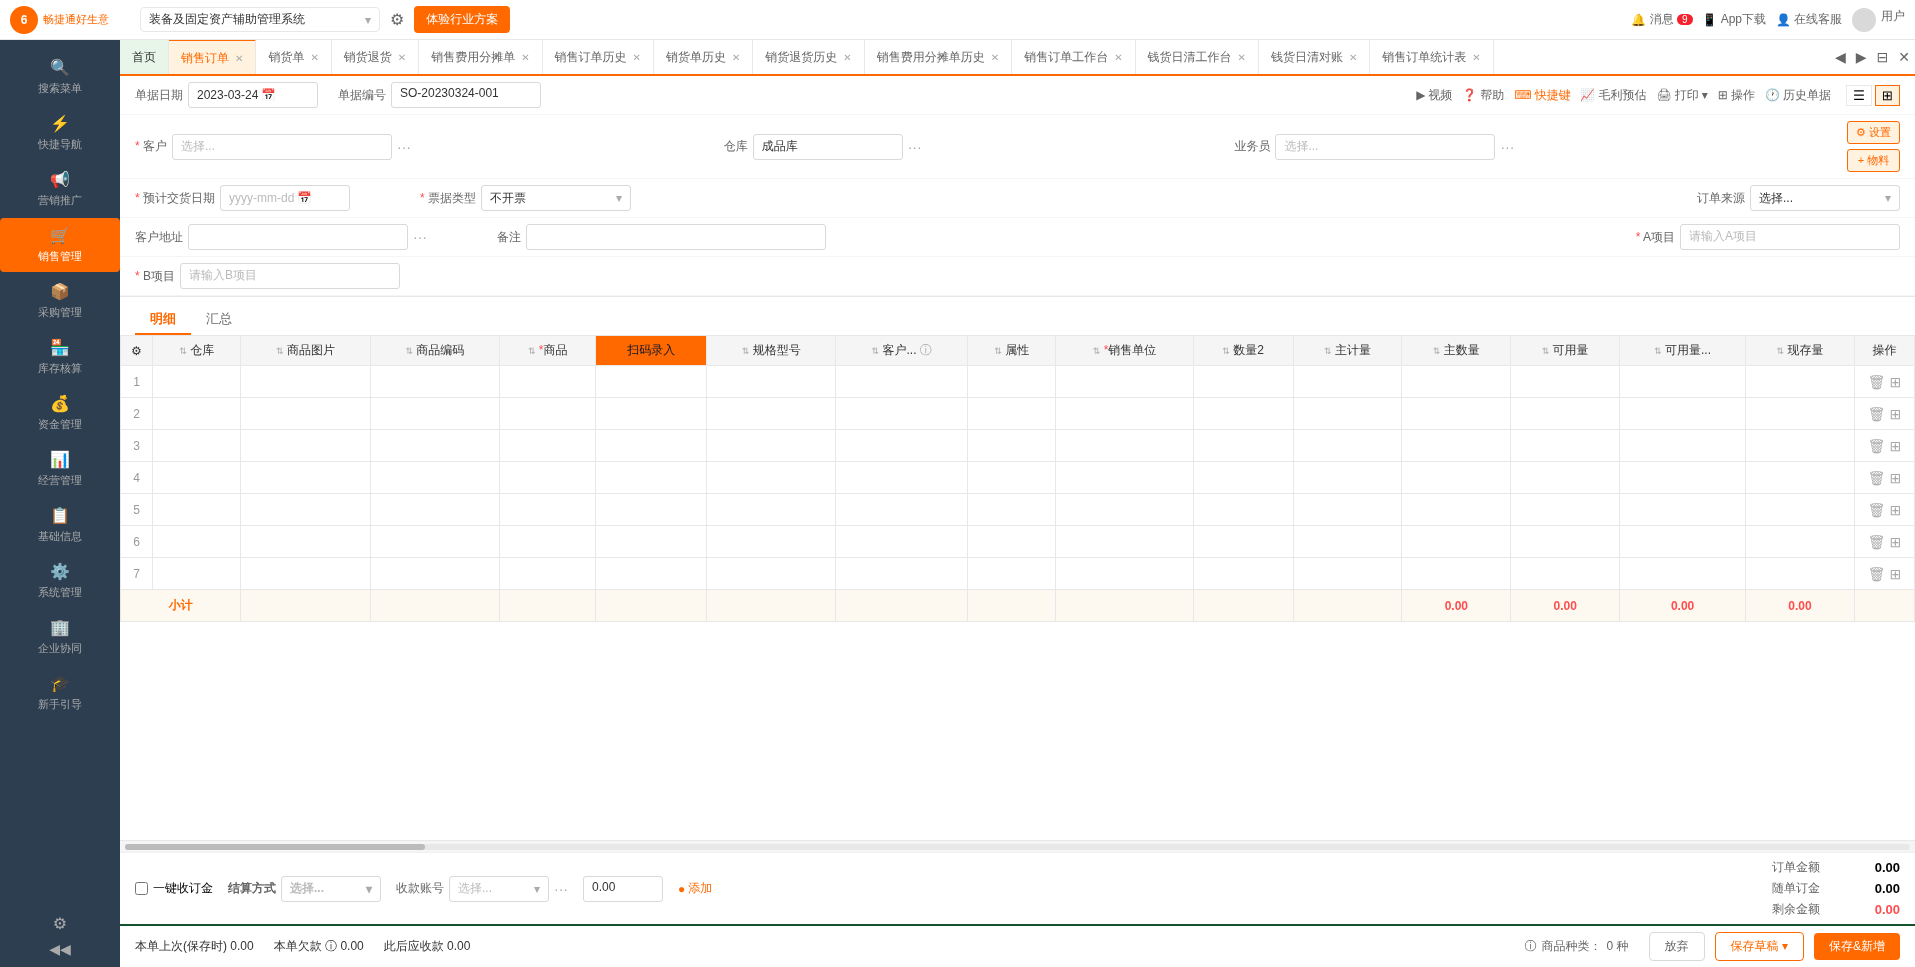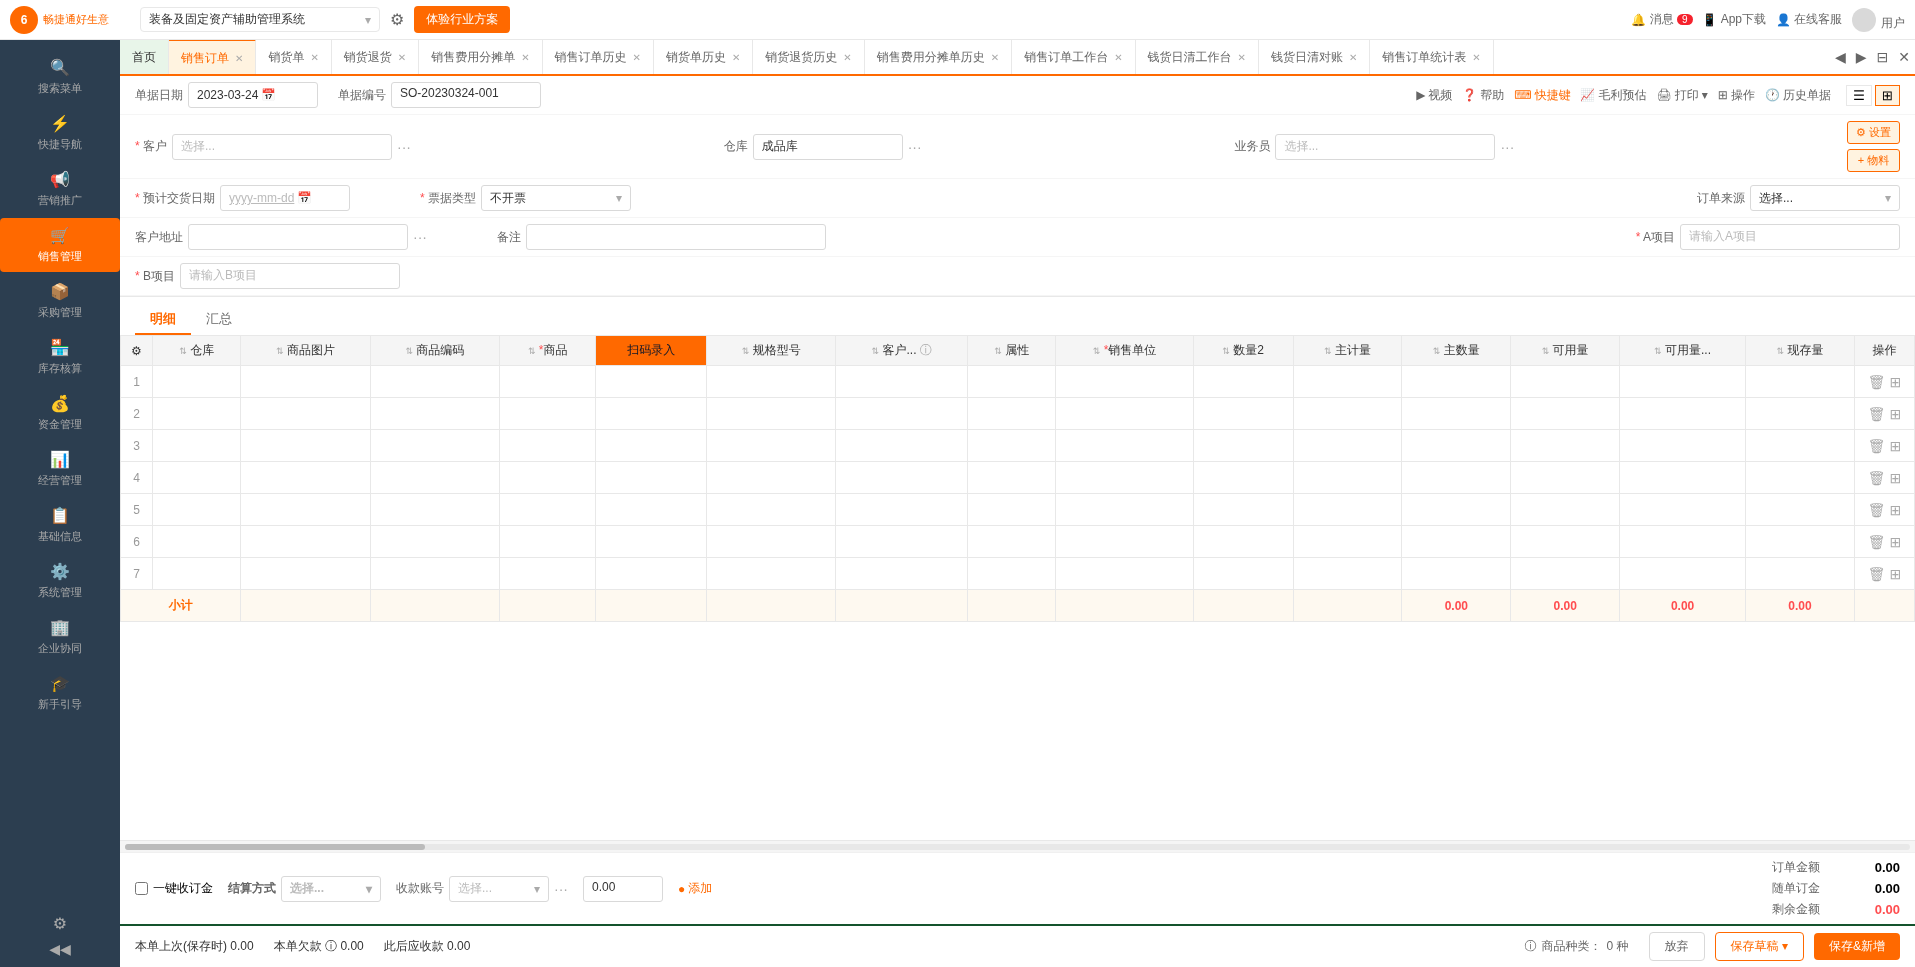--- a/index.html
+++ b/index.html
@@ -8,21 +8,21 @@
     
     .top-bar { display: flex; align-items: center; height: 40px; background: #fff; border-bottom: 1px solid #e8e8e8; padding: 0 10px; gap: 10px; }
     .logo-area { display: flex; align-items: center; width: 120px; gap: 5px; }
     .logo-icon { width: 28px; height: 28px; background: #ff6900; border-radius: 50%; display: flex; align-items: center; justify-content: center; color: #fff; font-weight: bold; font-size: 12px; }
     .logo-text { font-size: 11px; color: #ff6900; line-height: 1.2; }
     .app-selector { display: flex; align-items: center; gap: 5px; border: 1px solid #e8e8e8; border-radius: 4px; padding: 3px 8px; cursor: pointer; font-size: 12px; color: #333; flex: 1; max-width: 240px; }
     .top-actions { display: flex; align-items: center; gap: 10px; margin-left: auto; }
     .industry-btn { background: #ff6900; color: #fff; border: none; padding: 5px 12px; border-radius: 4px; cursor: pointer; font-size: 12px; }
     .top-icon-btn { display: flex; align-items: center; gap: 3px; color: #666; cursor: pointer; font-size: 12px; }
     .badge { background: #f5222d; color: #fff; border-radius: 10px; font-size: 10px; padding: 0 4px; min-width: 16px; text-align: center; }
-    .user-area { display: flex; align-items: flex-end; gap: 5px; color: #666; cursor: pointer; }
+    .user-area { display: flex; align-items: flex-start; gap: 5px; color: #666; cursor: pointer; }
     .avatar { width: 24px; height: 24px; background: #d9d9d9; border-radius: 50%; }
 
     
     .layout { display: flex; height: calc(967px - 40px); }
     .sidebar { width: 120px; background: #2c3e50; display: flex; flex-direction: column; align-items: center; padding-top: 10px; gap: 2px; overflow-y: auto; flex-shrink: 0; }
     .sidebar-item { display: flex; flex-direction: column; align-items: center; padding: 8px 5px; cursor: pointer; color: #aaa; width: 100%; text-align: center; gap: 4px; font-size: 11px; border-radius: 4px; }
     .sidebar-item.active { background: #ff6900; color: #fff; }
     .sidebar-icon { font-size: 16px; }
     .sidebar-bottom { margin-top: auto; display: flex; flex-direction: column; align-items: center; padding: 10px 0; gap: 8px; }
     .sidebar-bottom-icon { color: #aaa; cursor: pointer; font-size: 16px; }
@@ -329,21 +329,21 @@
         <div style="margin-left:auto; display:flex; flex-direction:column; gap:5px;">
           <button style="background:#fff3e0; border:1px solid #ff6900; color:#ff6900; border-radius:3px; padding:3px 8px; cursor:pointer; font-size:11px;">⚙ <span>设置</span></button>
           <button style="background:#fff3e0; border:1px solid #ff6900; color:#ff6900; border-radius:3px; padding:3px 8px; cursor:pointer; font-size:11px;">+ <span>物料</span></button>
         </div>
       </div>
 
       <div class="form-field-row">
         <div class="form-field">
           <span class="form-label required">预计交货日期</span>
           <div class="form-date-input">
-            <span style="color:#bbb;text-decoration:underline;">yyyy-mm-dd</span>
+            <span style="color:#bbb;">yyyy-mm-dd</span>
             <span class="cal-icon">📅</span>
           </div>
         </div>
         <div class="form-field" style="margin-left:50px;">
           <span class="form-label required">票据类型</span>
           <div class="form-select">
             <span>不开票</span>
             <span class="arrow">▾</span>
           </div>
         </div>

